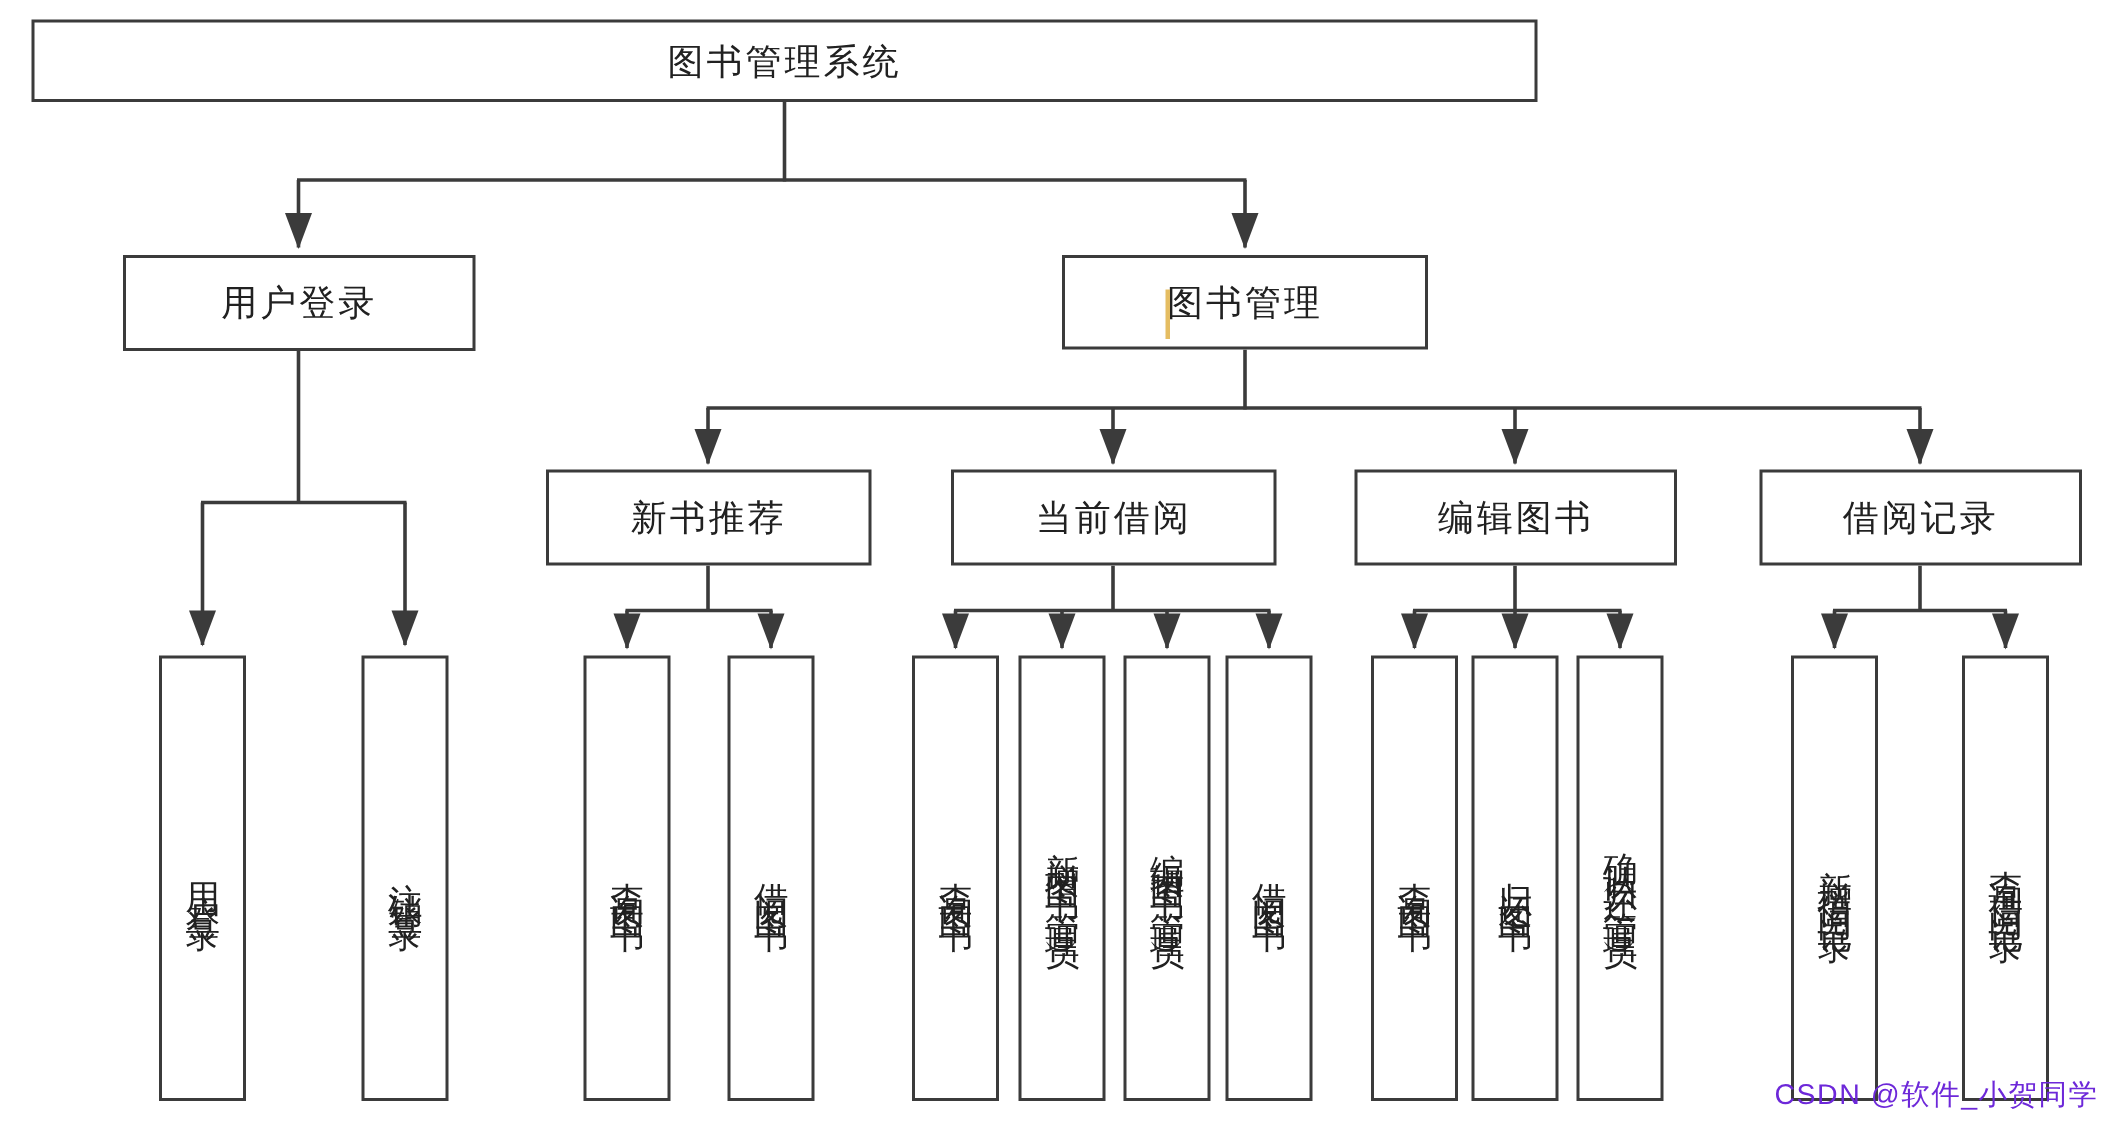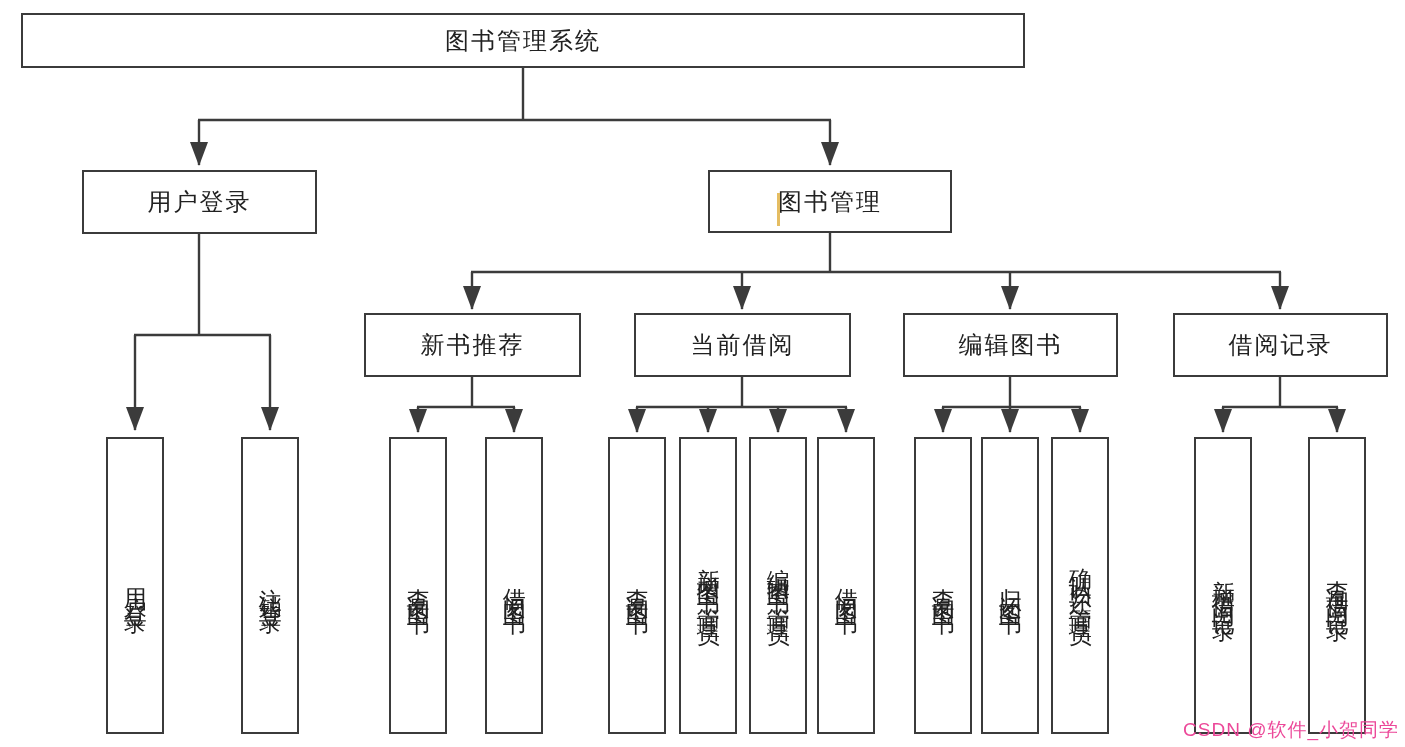--- a/index.html
+++ b/index.html
@@ -16,21 +16,21 @@
     color:#212121;
   }
   .box.h span{font-size:24px;letter-spacing:2px;white-space:nowrap;}
   .box.v span{
     writing-mode:vertical-rl;font-size:23px;letter-spacing:8px;line-height:1.1;
     white-space:nowrap;
   }
   .cursor-artifact{position:absolute;z-index:3;background:#e5bd62;}
   .watermark{
     position:absolute;z-index:4;right:6px;bottom:4px;
-    font-size:19px;color:#ec4899;letter-spacing:1px;white-space:nowrap;
+    font-size:19px;color:#6d28d9;letter-spacing:1px;white-space:nowrap;
   }
 </style>
 </head>
 <body>
 
 <div class="stage">
 
   <svg class="connectors" width="1405" height="747" viewBox="0 0 1405 747">
     <defs>
       <marker id="ah" viewBox="0 0 26 20" refX="24" refY="10" markerWidth="26" markerHeight="20" markerUnits="userSpaceOnUse" orient="auto">

